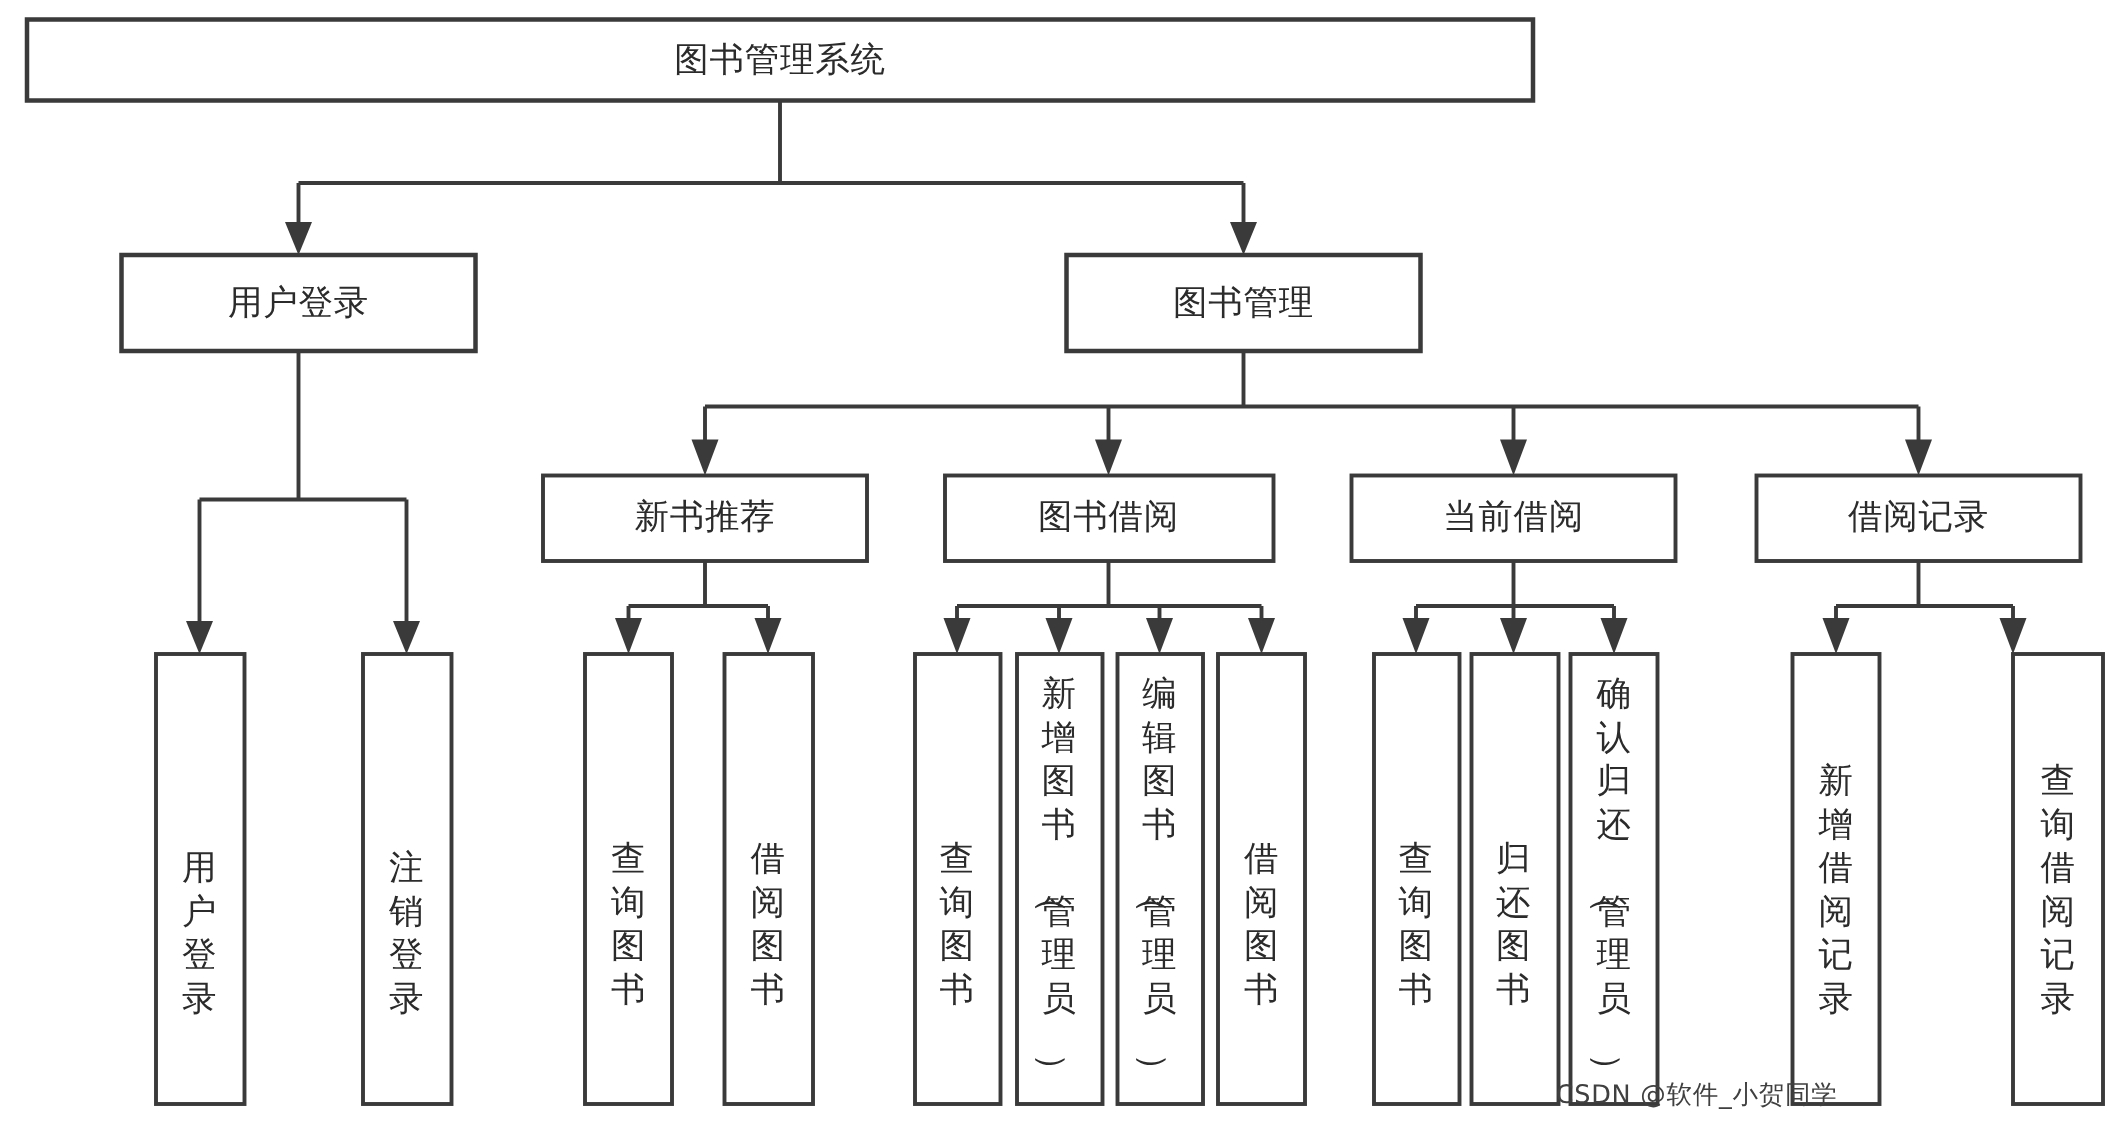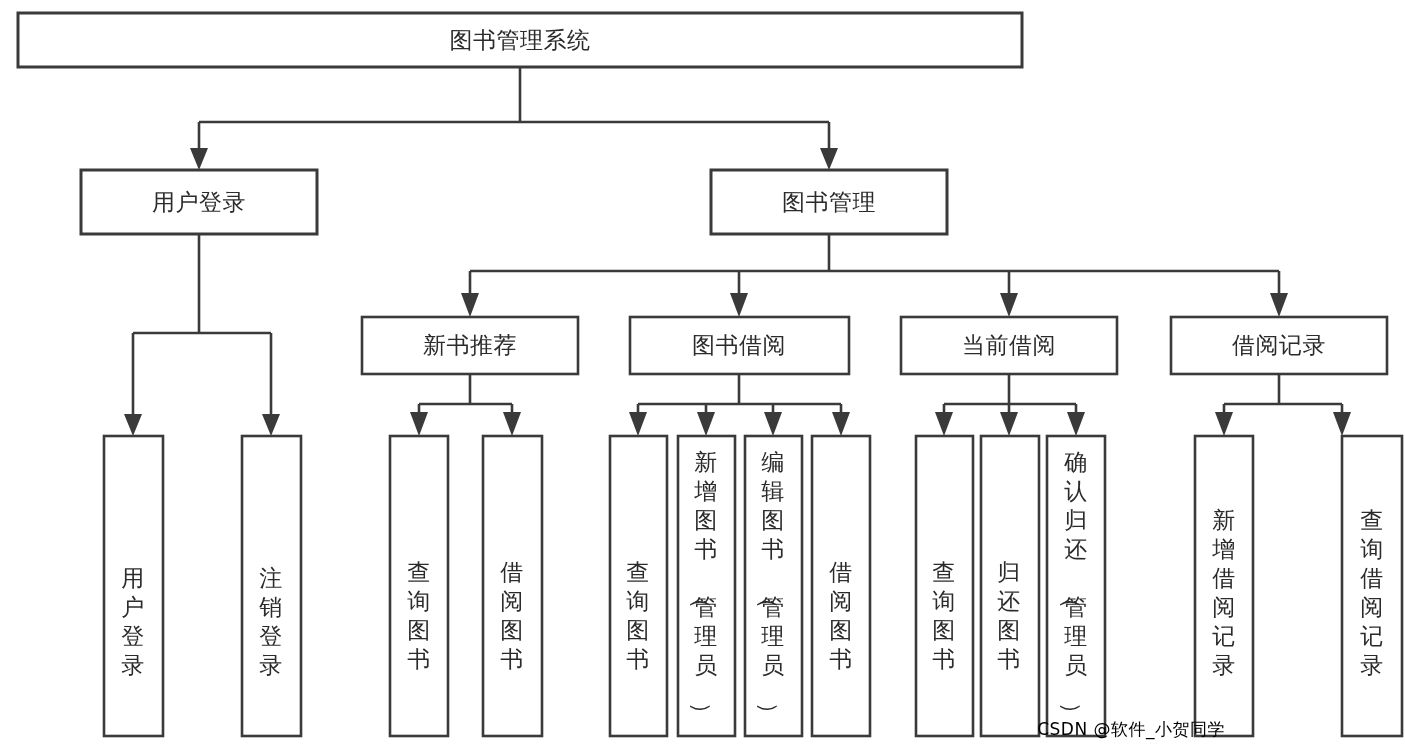--- a/index.html
+++ b/index.html
@@ -59,21 +59,21 @@
     fill: #2b2b2b;
     text-anchor: middle;
     letter-spacing: 0.5px;
   }
   .watermark {
     position: absolute;
     right: 12px;
     bottom: 6px;
     font-family: "DejaVu Sans", "Liberation Sans", sans-serif;
     font-size: 17px;
-    color: #000000;
+    color: #404040;
     white-space: nowrap;
     user-select: none;
     letter-spacing: 0.5px;
   }
 </style>
 </head>
 <body>
 
 <div id="diagram-root">
 

